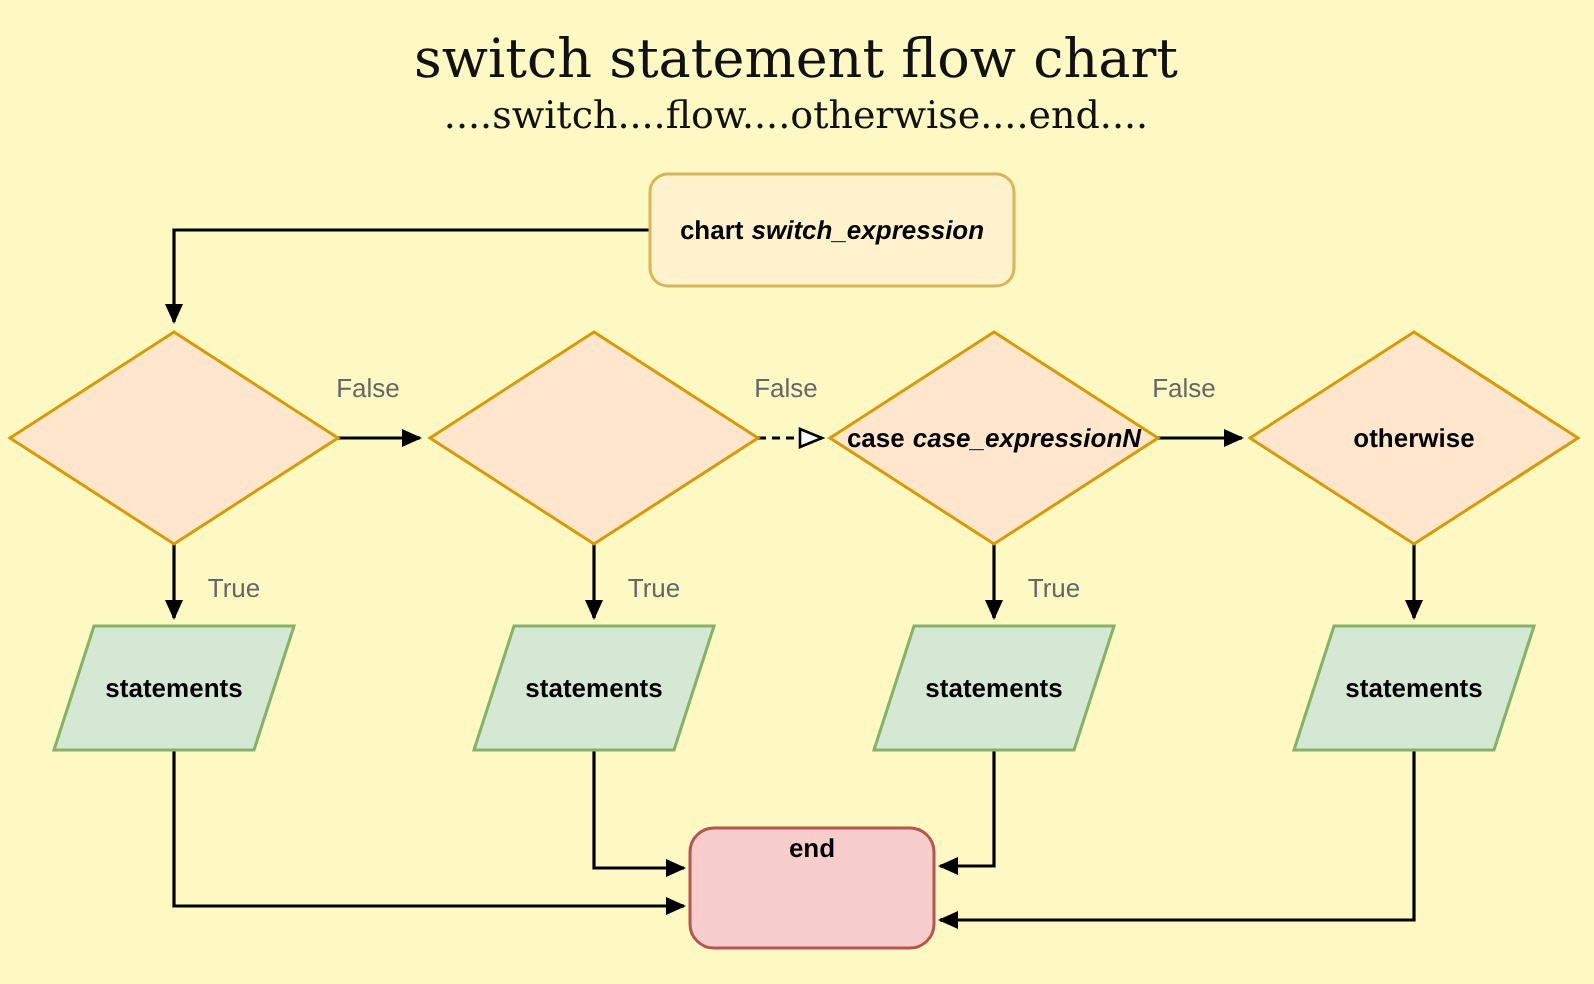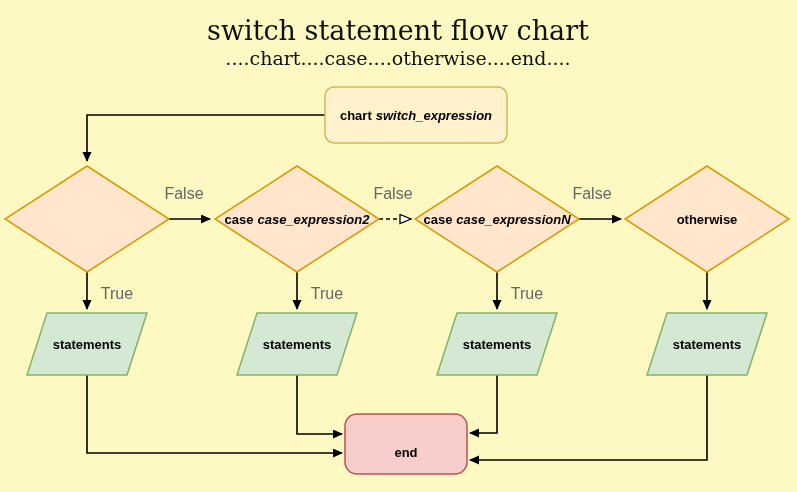--- a/index.html
+++ b/index.html
@@ -48,21 +48,21 @@
     font-weight: bold;
     color: #000000;
     white-space: nowrap;
     text-align: center;
   }
   .node-label .kw { margin-right: 4px; }
   .node-label .expr { font-style: italic; }
   .edge-label {
     position: absolute;
     transform: translate(-50%, -50%);
-    font-size: 16px;
+    font-size: 13px;
     color: #666666;
     white-space: nowrap;
   }
   
   .shape-yellow { fill: #FFF2CC; stroke: #D6B656; stroke-width: 1.5; }
   .shape-orange { fill: #FFE6CC; stroke: #D79B00; stroke-width: 1.5; }
   .shape-green  { fill: #D5E8D4; stroke: #82B366; stroke-width: 1.5; }
   .shape-red    { fill: #F8CECC; stroke: #B85450; stroke-width: 1.5; }
   .edge {
     fill: none;
@@ -108,43 +108,40 @@
 
     <path class="shape-green" d="M47,313 L147,313 L127,375 L27,375 Z"></path>
     <path class="shape-green" d="M257,313 L357,313 L337,375 L237,375 Z"></path>
     <path class="shape-green" d="M457,313 L557,313 L537,375 L437,375 Z"></path>
     <path class="shape-green" d="M667,313 L767,313 L747,375 L647,375 Z"></path>
 
     <rect class="shape-red" x="345" y="414" width="122" height="60" rx="12"></rect>
   </svg>
 
   <div class="diagram-title">switch statement flow chart</div>
-  <div class="diagram-subtitle">....chart....case....otherwise....end....</div>
+  <div class="diagram-subtitle">....switch....flow....otherwise....end....</div>
 
   <div class="node-label" style="left:416px; top:115px;">
     <span class="kw">chart</span><span class="expr">switch_expression</span>
   </div>
 
 
-  <div class="node-label" style="left:297px; top:219px;">
-    <span class="kw">case</span><span class="expr">case_expression2</span>
-  </div>
 
   <div class="node-label" style="left:497px; top:219px;">
     <span class="kw">case</span><span class="expr">case_expressionN</span>
   </div>
 
   <div class="node-label" style="left:707px; top:219px;text-align:right;">otherwise</div>
 
   <div class="node-label" style="left:87px; top:344px;">statements</div>
   <div class="node-label" style="left:297px; top:344px;">statements</div>
   <div class="node-label" style="left:497px; top:344px;">statements</div>
   <div class="node-label" style="left:707px; top:344px;">statements</div>
 
-  <div class="node-label" style="left:406px; top:452px;">end</div>
+  <div class="node-label" style="left:406px; top:424px;">end</div>
 
   <div class="edge-label" style="left:184px; top:194px;">False</div>
   <div class="edge-label" style="left:393px; top:194px;">False</div>
   <div class="edge-label" style="left:592px; top:194px;">False</div>
   <div class="edge-label" style="left:117px; top:294px;">True</div>
   <div class="edge-label" style="left:327px; top:294px;">True</div>
   <div class="edge-label" style="left:527px; top:294px;">True</div>
 
 </div>
 

